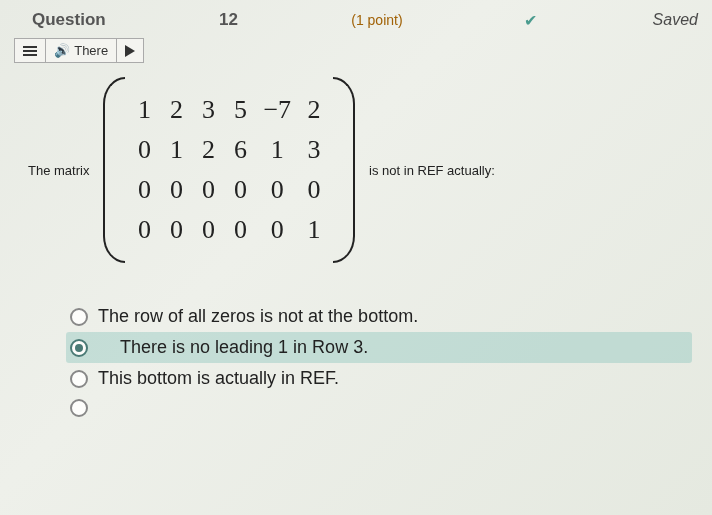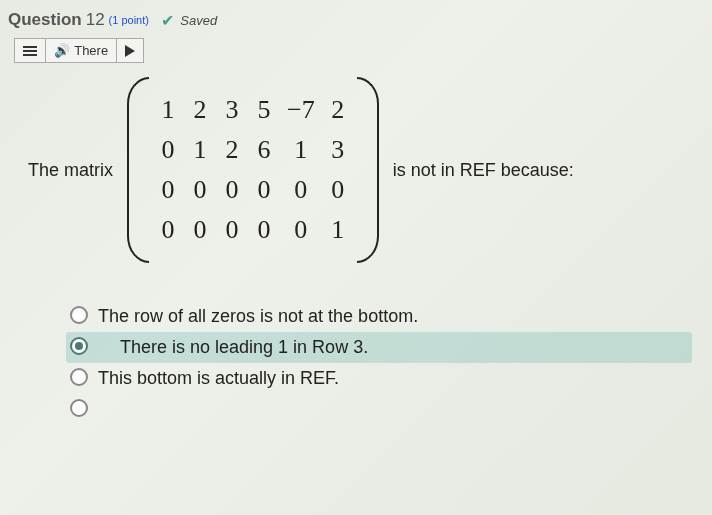--- a/index.html
+++ b/index.html
@@ -5,30 +5,31 @@
   * { box-sizing: border-box; margin: 0; padding: 0; }
   body {
     width: 712px;
     height: 515px;
     font-family: Arial, Helvetica, sans-serif;
     background: linear-gradient(135deg, #e8ebe4 0%, #eef0ea 40%, #e5e9e0 100%);
     overflow: hidden;
     position: relative;
   }
   .header {
-    padding: 10px 14px 6px 8px;
-    display: flex;
-    align-items: center;
-    gap: 4px;
+    padding: 10px 14px 6px 32px;
+    display: flex;
+    align-items: center;
+    gap: 18px;
+    justify-content: space-between;
   }
   .qlabel { color: #555; font-weight: bold; font-size: 17px; }
-  .qnum { color: #555; font-weight: normal; font-size: 17px; }
-  .points { color: #1d4ed8; font-size: 11px; }
+  .qnum { color: #555; font-weight: bold; font-size: 17px; }
+  .points { color: #a16207; font-size: 14px; }
   .check { color: #4a9b8e; font-size: 16px; margin-left: 8px; }
-  .saved { color: #4a4a4a; font-style: italic; font-size: 13px; margin-left: 2px; }
+  .saved { color: #4a4a4a; font-style: italic; font-size: 16px; margin-left: 2px; }
   .toolbar {
     margin: 2px 0 0 14px;
     display: inline-flex;
     border: 1px solid #aaa;
     background: #f4f4f0;
   }
   .toolbar button {
     background: #f4f4f0;
     border: none;
     border-right: 1px solid #aaa;
@@ -66,30 +67,30 @@
   .matrix td { text-align: center; min-width: 18px; }
   .paren {
     position: absolute;
     top: 0;
     bottom: 0;
     width: 22px;
     border: 2px solid #222;
   }
   .paren.left { left: 0; border-right: none; border-radius: 90px 0 0 90px / 110px 0 0 110px; }
   .paren.right { right: 0; border-left: none; border-radius: 0 90px 90px 0 / 0 110px 110px 0; }
-  .lead, .trail { font-size: 18px; white-space: nowrap; }
+  .lead, .trail { font-size: 13px; white-space: nowrap; }
   .options {
     margin-top: 38px;
     padding-left: 38px;
     font-size: 18px;
     color: #222;
   }
   .opt {
     display: flex;
-    align-items: flex-start;
+    align-items: center;
     gap: 10px;
     padding: 5px 4px;
     border-radius: 3px;
   }
   .opt.selected {
     background: rgba(120, 190, 180, 0.35);
     gap: 32px;
   }
   .radio {
     width: 18px; height: 18px;
@@ -177,21 +178,21 @@
               <td>0</td>
               <td>0</td>
               <td>0</td>
               <td>0</td>
               <td>1</td>
             </tr>
           </tbody>
         </table>
       <span class="paren right"></span>
     </span>
-    <span class="trail">is not in REF because:</span>
+    <span class="trail">is not in REF actually:</span>
   </div>
 
   <div class="options" id="options">
       <div class="opt">
         <span class="radio"></span>
         <span>The row of all zeros is not at the bottom.</span>
       </div>
       <div class="opt selected">
         <span class="radio">
           <span class="dot"></span>

